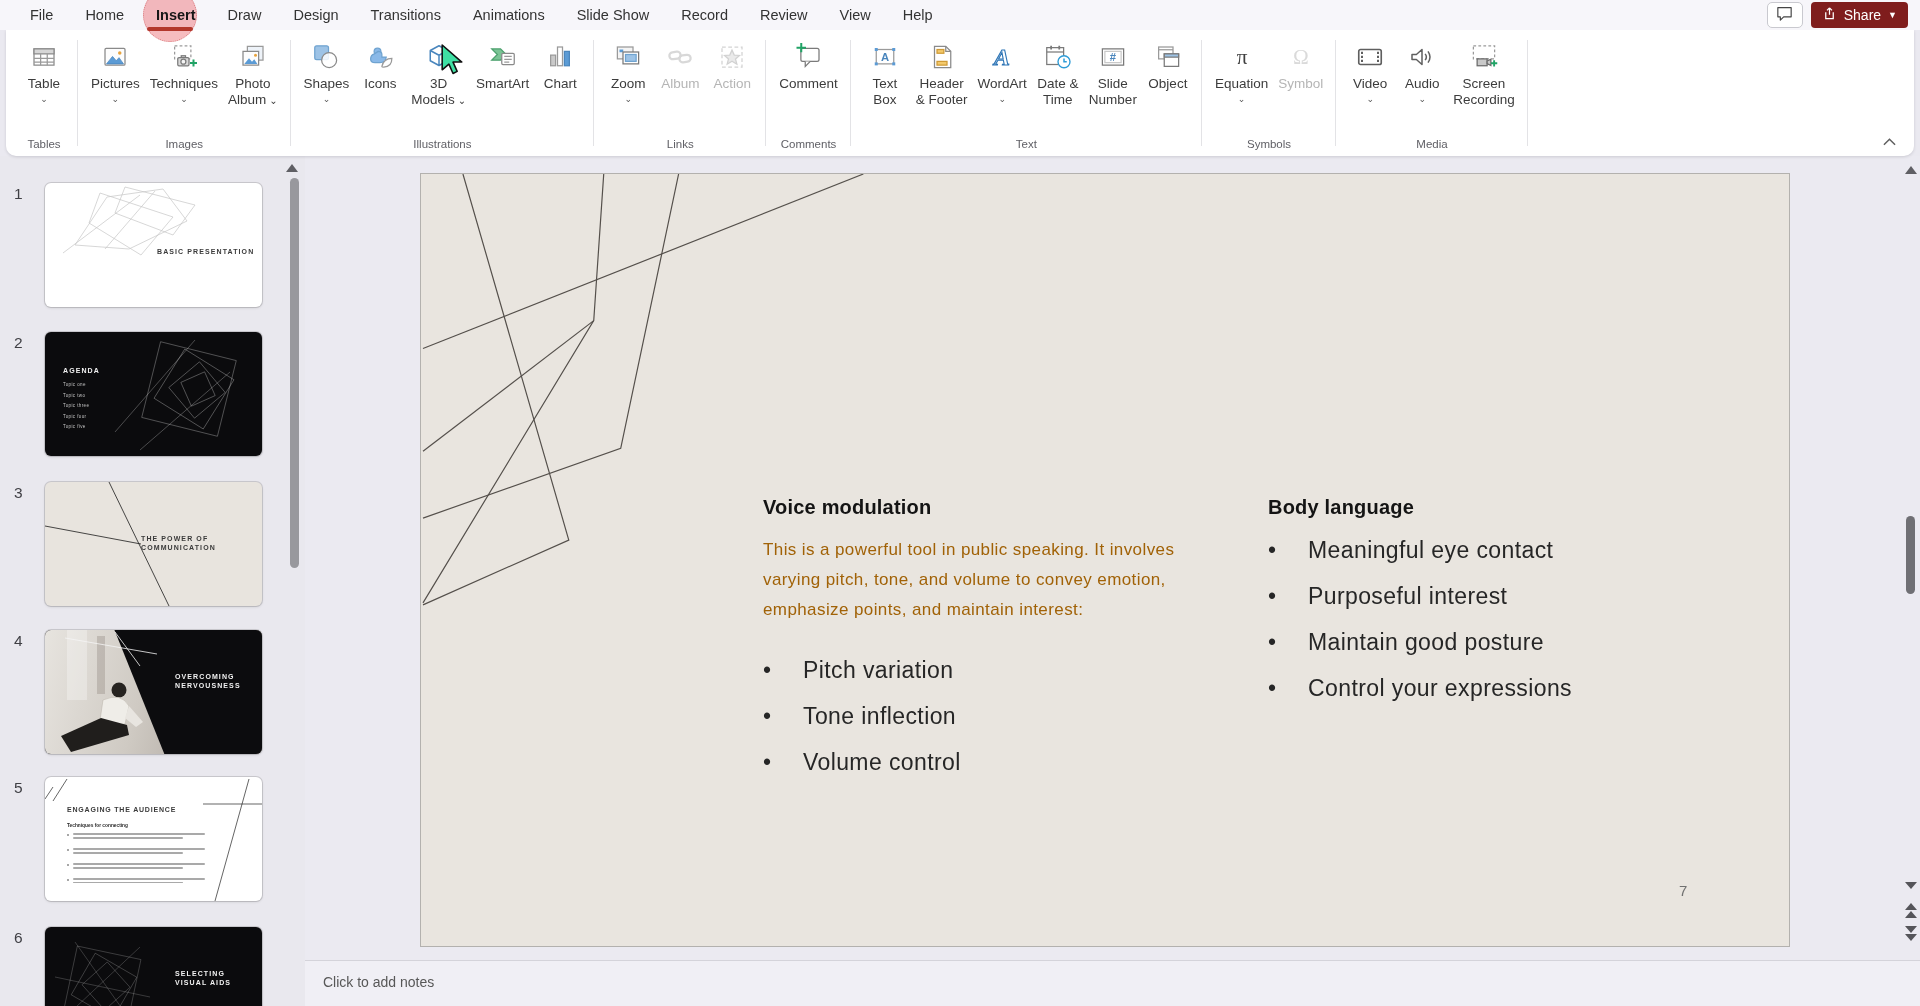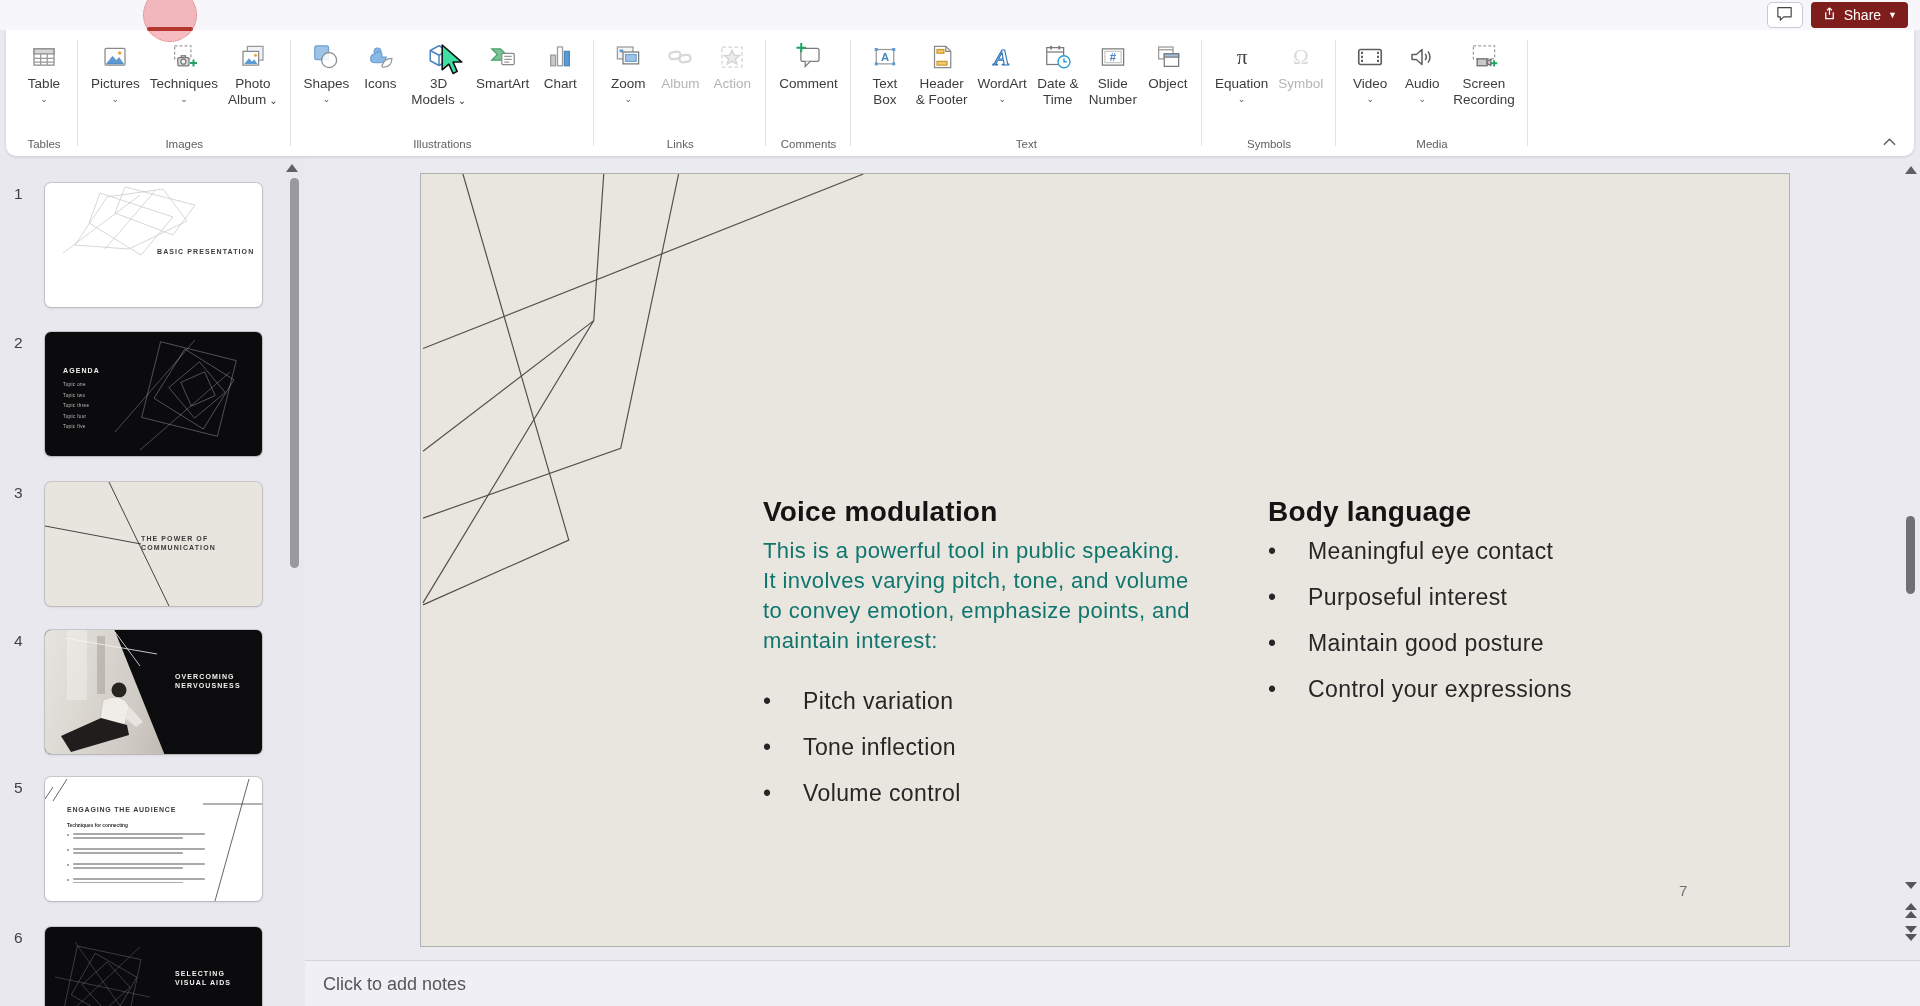--- a/index.html
+++ b/index.html
@@ -67,50 +67,64 @@
 
   
   #canvas { position:absolute; left:305px; top:156px; right:0; height:804px; background:#ebeaf1; }
   #slide { position:absolute; left:115px; top:17px; width:1370px; height:774px; background:#e9e5df;
     border:1px solid #b3b1ae; }
   #slide-deco { position:absolute; inset:0; width:100%; height:100%; pointer-events:none; }
   #slide-title { position:absolute; left:342px; top:210px; font-size:35px; letter-spacing:5px;
     color:#1b1b1b; font-weight:400; }
   #slide-cols { position:absolute; left:342px; top:322px; display:flex; gap:73px; }
   .scol { width:432px; }
-  .scol h3 { font-size:28px; font-weight:bold; color:#141414; margin-bottom:8px; letter-spacing:.2px; }
-  .scol p { font-size:22px; line-height:30px; color:#0f766e; letter-spacing:.4px; margin-bottom:30px; }
+  .scol h3 { font-size:20px; font-weight:bold; color:#141414; margin-bottom:16px; letter-spacing:.2px; }
+  .scol p { font-size:17px; line-height:30px; color:#a16207; letter-spacing:.4px; margin-bottom:30px; }
   .scol ul { list-style:none; }
   .scol li { display:flex; font-size:23px; line-height:30px; color:#262626; letter-spacing:.4px; margin-bottom:16px; }
   .scol li .dot { width:40px; flex:none; }
   #page-num { position:absolute; left:1258px; top:708px; font-size:15px; color:#707070; }
 
   
   #vscroll { position:absolute; right:0; top:156px; width:18px; height:804px; }
   #vs-up { position:absolute; top:10px; left:3px; width:0; height:0; border-left:6px solid transparent;
     border-right:6px solid transparent; border-bottom:8px solid #5f5f64; }
   #vs-thumb { position:absolute; top:360px; left:4px; width:9px; height:78px; background:#6f6f74; border-radius:5px; }
   .vs-nav { position:absolute; left:2px; width:14px; display:flex; flex-direction:column; align-items:center; gap:1px; }
   .tri-dn { width:0; height:0; border-left:6px solid transparent; border-right:6px solid transparent;
     border-top:7px solid #55555a; }
   .tri-up { width:0; height:0; border-left:6px solid transparent; border-right:6px solid transparent;
     border-bottom:7px solid #55555a; }
   #vs-down { top:726px; } #vs-prev { top:747px; } #vs-next { top:770px; }
 
   
   #notes { position:absolute; left:305px; right:0; top:960px; height:46px; background:#f0eff5;
     border-top:1px solid #d4d3da; }
-  #notes-placeholder { position:absolute; left:18px; top:13px; font-size:18px; color:#575757; }
+  #notes-placeholder { position:absolute; left:18px; top:13px; font-size:14px; color:#575757; }
 </style>
 </head>
 <body>
 
 <div id="menubar">
   <div id="click-ring"></div>
   <div id="tab-underline"></div>
+  <div id="menu-items" style="display: flex;">
+      <div class="menu-item">File</div>
+      <div class="menu-item">Home</div>
+      <div class="menu-item active">Insert</div>
+      <div class="menu-item">Draw</div>
+      <div class="menu-item">Design</div>
+      <div class="menu-item">Transitions</div>
+      <div class="menu-item">Animations</div>
+      <div class="menu-item">Slide Show</div>
+      <div class="menu-item">Record</div>
+      <div class="menu-item">Review</div>
+      <div class="menu-item">View</div>
+      <div class="menu-item">Help</div>
+    </div>
   <div id="menubar-right">
     <div id="comments-pane-btn">
       <span>
         <svg width="17" height="15" viewBox="0 0 20 18">
             <path d="M2 2 h16 v11 h-9 l-4 4 v-4 h-3 z" fill="none" stroke="#444" stroke-width="1.4" stroke-linejoin="round"></path>
           </svg>
       </span>
     </div>
     <div id="share-btn">
       <span>

